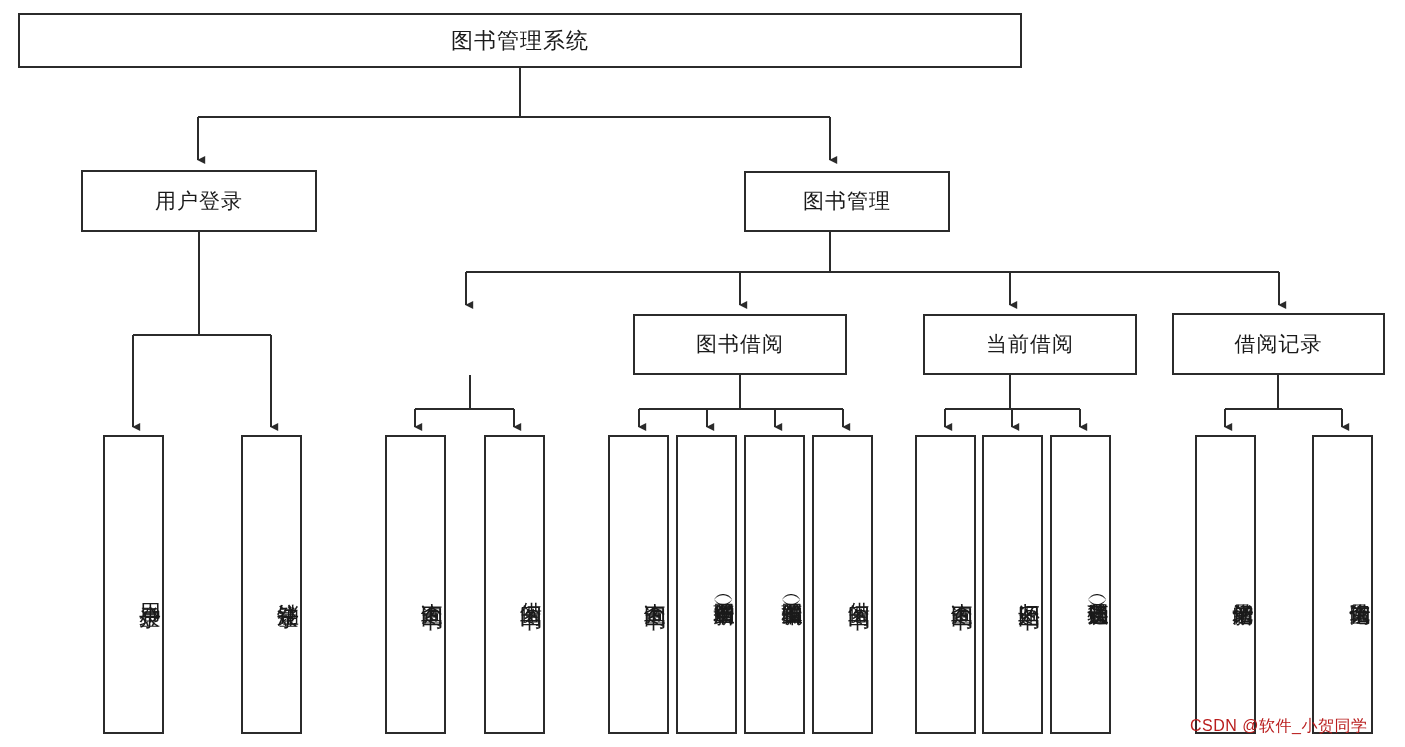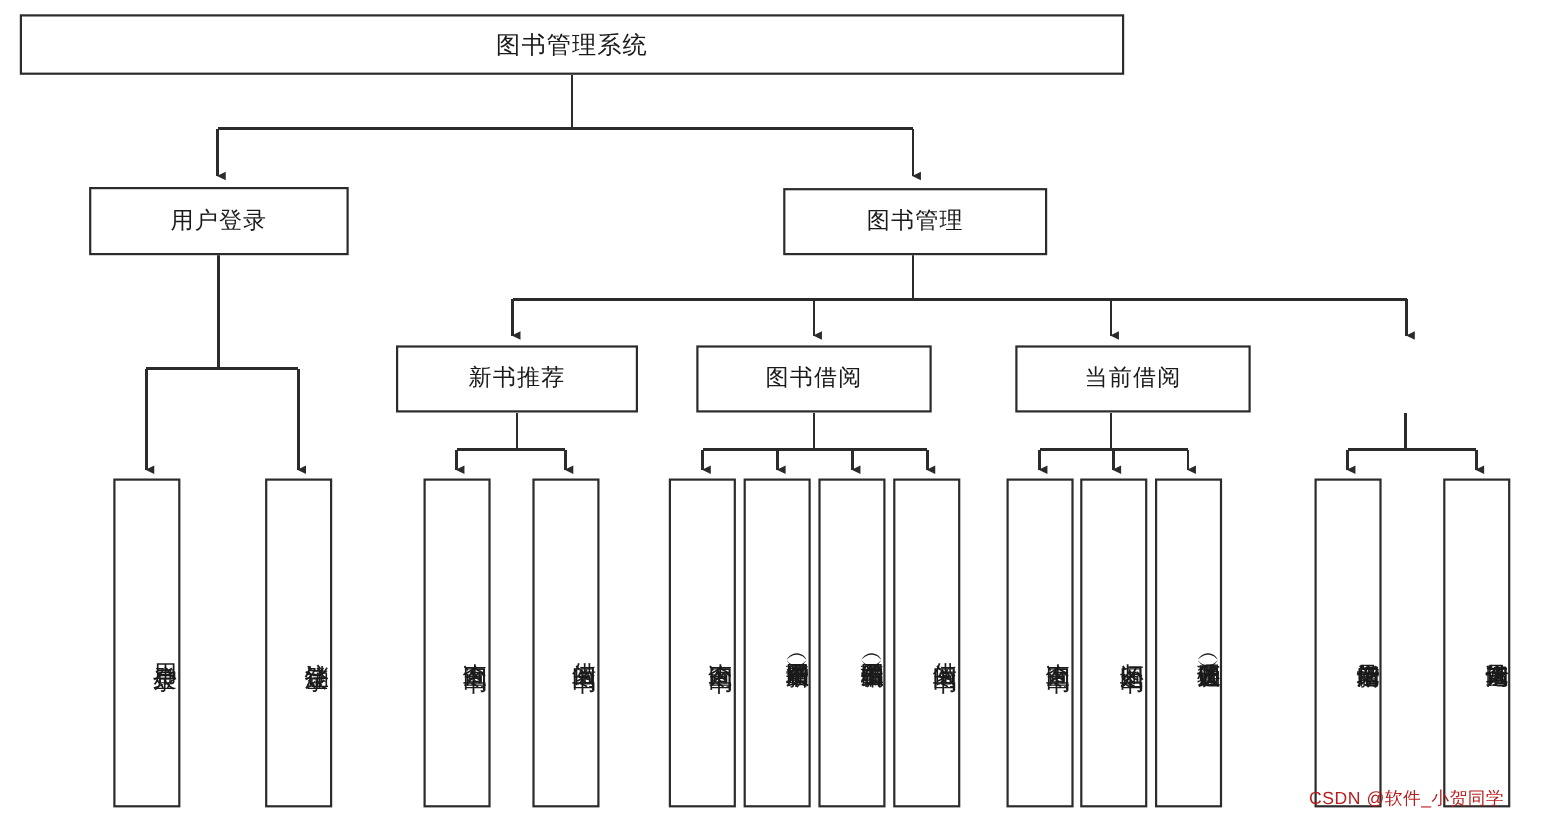--- a/index.html
+++ b/index.html
@@ -118,25 +118,25 @@
       <path d="M1278,375 L1278,409"></path>
       <path d="M1225,409 L1342,409"></path>
       <path d="M1225,409 L1225,427" marker-end="url(#arrow)"></path>
       <path d="M1342,409 L1342,427" marker-end="url(#arrow)"></path>
     </g>
   </svg>
 
   <div class="node node-h node-root" style="left:18px; top:13px; width:1004px; height:55px;">图书管理系统</div>
 
   <div class="node node-h" style="left:81px; top:170px; width:236px; height:62px;">用户登录</div>
-  <div class="node node-h" style="left:712px; top:171px; width:240px; height:61px;text-align:center;">图书管理</div>
+  <div class="node node-h" style="left:744px; top:171px; width:206px; height:61px;text-align:center;">图书管理</div>
 
-  <div class="node node-h" style="left:360px; top:314px; width:220px; height:61px;">新书推荐</div>
   <div class="node node-h" style="left:633px; top:314px; width:214px; height:61px;">图书借阅</div>
   <div class="node node-h" style="left:903px; top:314px; width:214px; height:61px;margin-left:20px;">当前借阅</div>
+  <div class="node node-h" style="left:1172px; top:313px; width:213px; height:62px;">借阅记录</div>
 
   <div class="node node-v" style="left:103px; top:435px; width:61px; height:299px;">用户登录</div>
   <div class="node node-v" style="left:241px; top:435px; width:61px; height:299px;">注销登录</div>
 
   <div class="node node-v" style="left:385px; top:435px; width:61px; height:299px;">查询图书</div>
   <div class="node node-v" style="left:484px; top:435px; width:61px; height:299px;">借阅图书</div>
 
   <div class="node node-v" style="left:608px; top:435px; width:61px; height:299px;">查询图书</div>
   <div class="node node-v tall" style="left:676px; top:435px; width:61px; height:299px;">新增图书（管理员）</div>
   <div class="node node-v tall" style="left:744px; top:435px; width:61px; height:299px;">编辑图书（管理员）</div>

